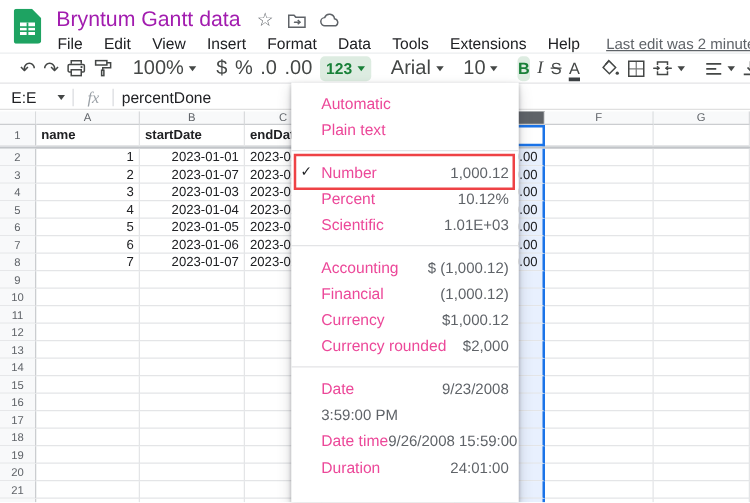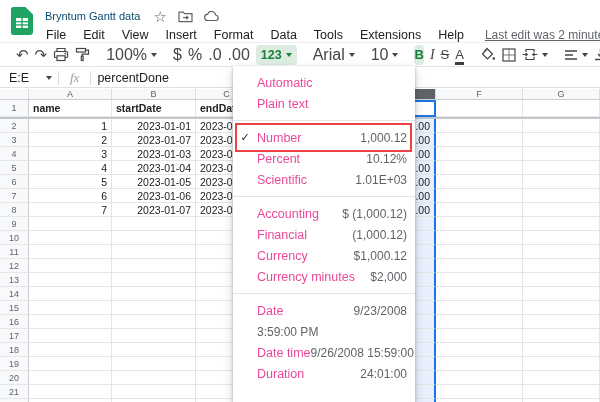--- a/index.html
+++ b/index.html
@@ -4,21 +4,21 @@
 <style>
   * { box-sizing: border-box; }
   html,body { margin:0; padding:0; background:#fff; }
   .app {
     position:relative; width:600px; height:402px; overflow:hidden; background:#fff;
     font-family:"Liberation Sans", sans-serif; color:#202124;
   }
   
   .logo { position:absolute; left:11px; top:7px; }
   .title-row { position:absolute; left:45px; top:6px; height:20px; display:flex; align-items:center; gap:11px; }
-  .doc-title { font-size:11px; color:#0c4a6e; white-space:nowrap;text-align:center; }
+  .doc-title { font-size:17px; color:#a21caf; white-space:nowrap;text-align:center; }
   .t-icon { color:#5f6368; display:flex; align-items:center; }
   .star { font-size:15px; line-height:15px; margin-left:2px; }
   
   .menubar { position:absolute; left:46px; top:27px; height:15px; display:flex; align-items:center; gap:17px; font-size:12.5px; color:#202124; }
   .menubar .m-item { cursor:default; white-space:nowrap; }
   .last-edit { margin-left:4px; color:#5f6368; text-decoration:underline; font-size:12px; white-space:nowrap; }
   
   .toolbar { position:absolute; top:42px; left:0; right:0; height:25px; border-top:1px solid #eceef0; border-bottom:1px solid #e3e4e6;
              display:flex; align-items:center; padding-left:13px; font-size:12.5px; color:#444746; }
   .tb-i { display:flex; align-items:center; justify-content:center; height:20px; margin:0 3px; white-space:nowrap; }
@@ -481,21 +481,21 @@
         <span class="lbl">Financial</span>
         <span class="ex">(1,000.12)</span>
       </div>
       <div class="mi">
         <span class="chk"></span>
         <span class="lbl">Currency</span>
         <span class="ex">$1,000.12</span>
       </div>
       <div class="mi">
         <span class="chk"></span>
-        <span class="lbl">Currency minutes</span>
+        <span class="lbl">Currency rounded</span>
         <span class="ex">$2,000</span>
       </div>
       <div class="mi-divider"></div>
       <div class="mi">
         <span class="chk"></span>
         <span class="lbl">Date</span>
         <span class="ex">9/23/2008</span>
       </div>
       <div class="mi">
         <span class="chk"></span>

